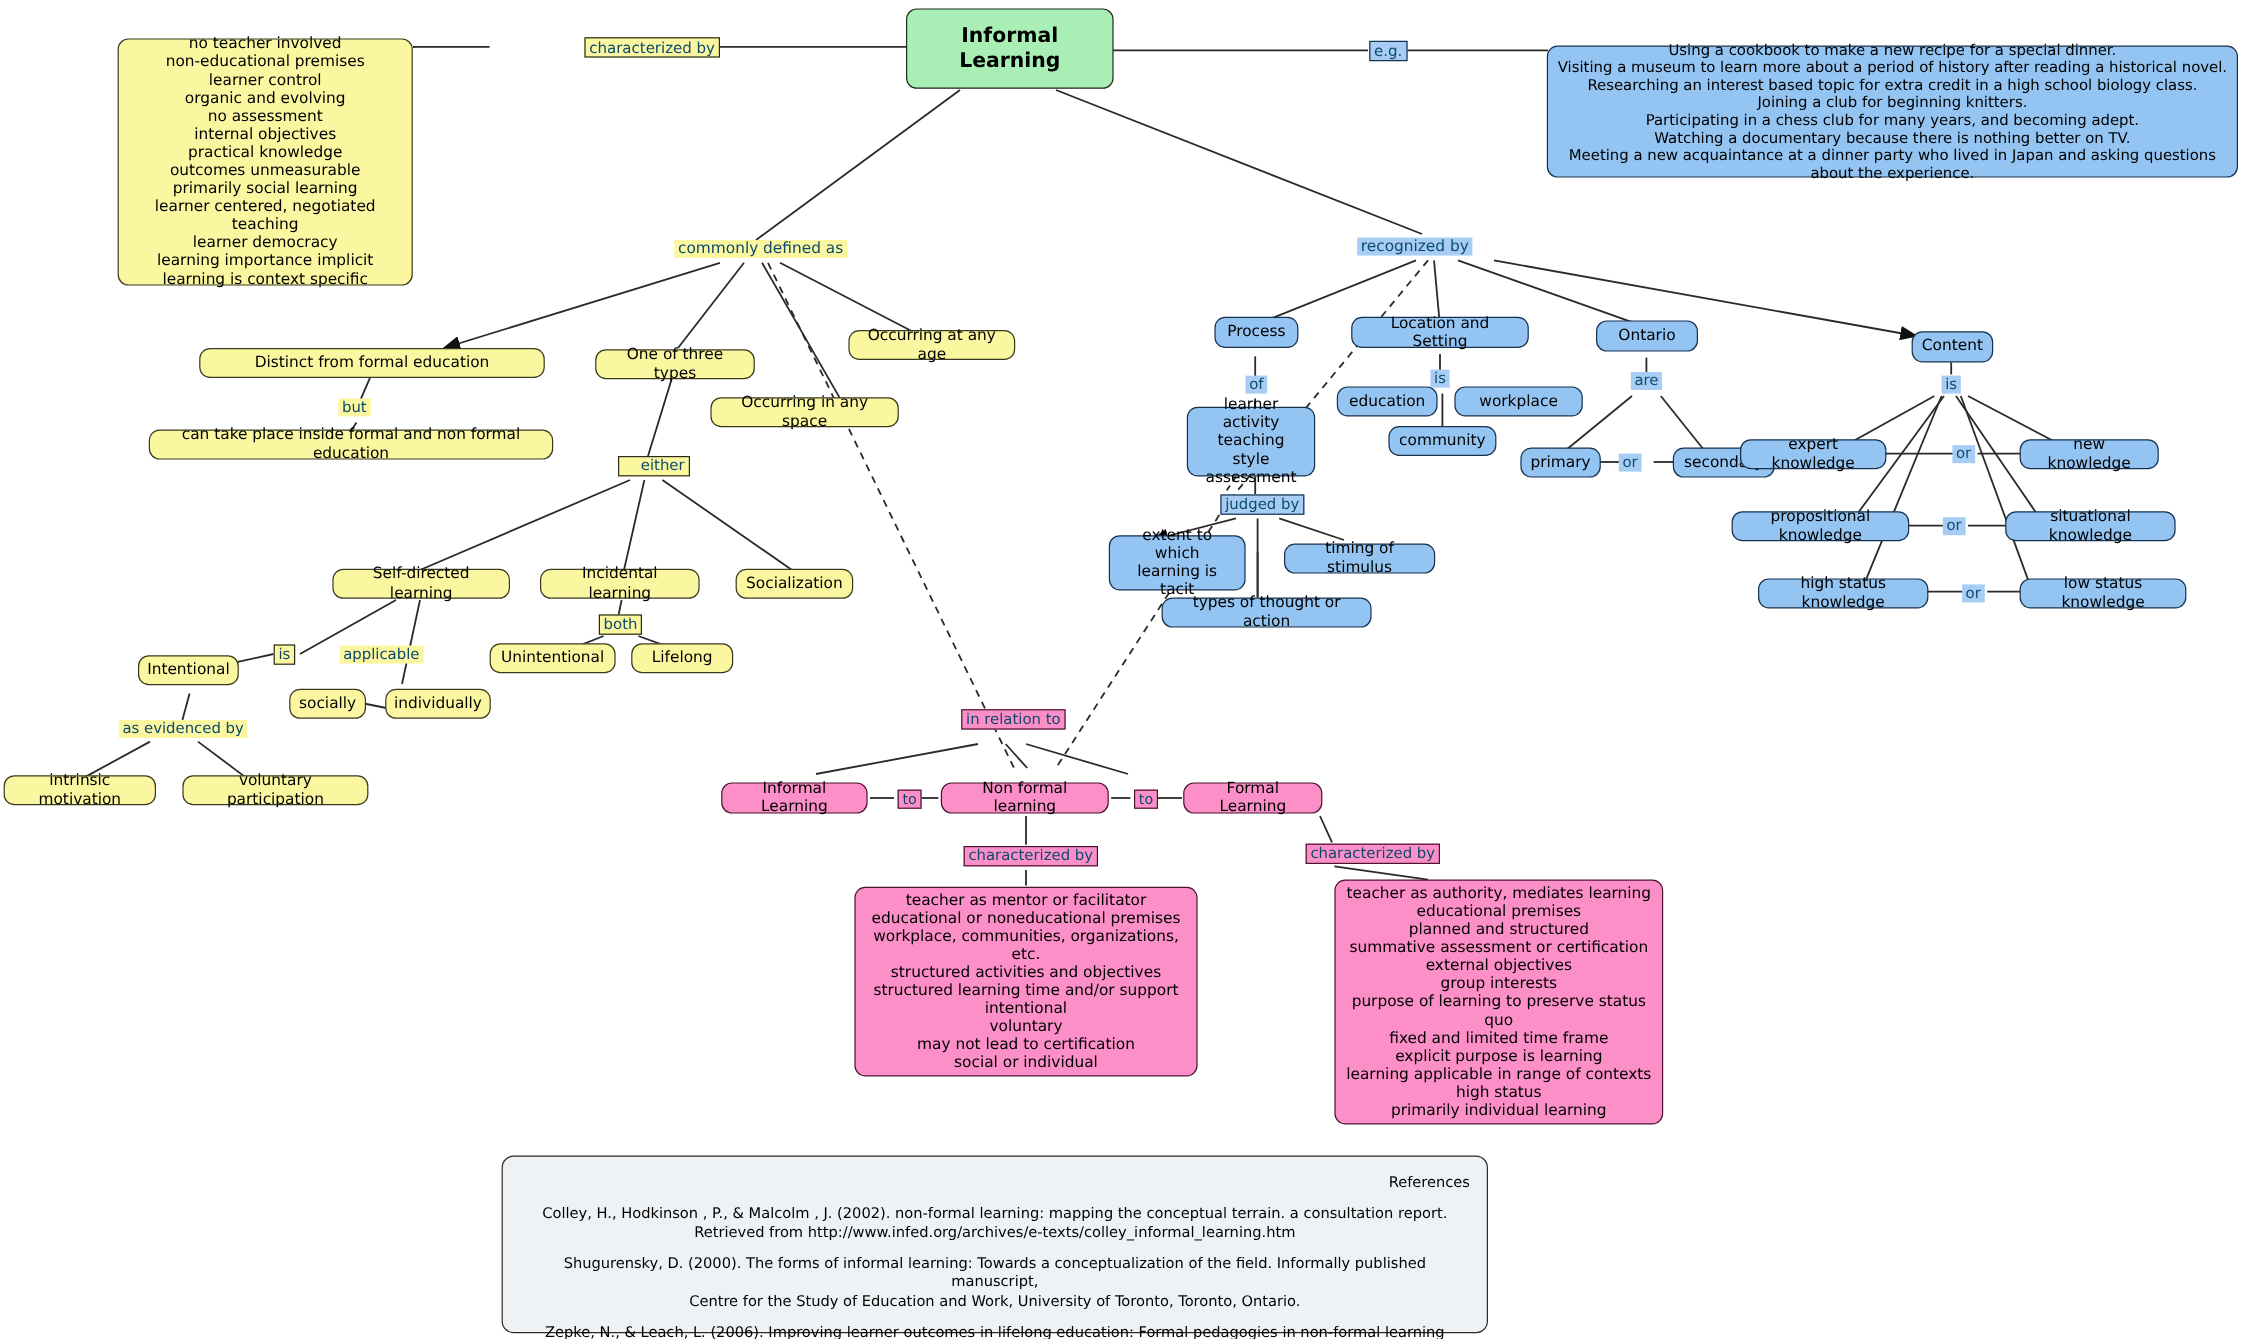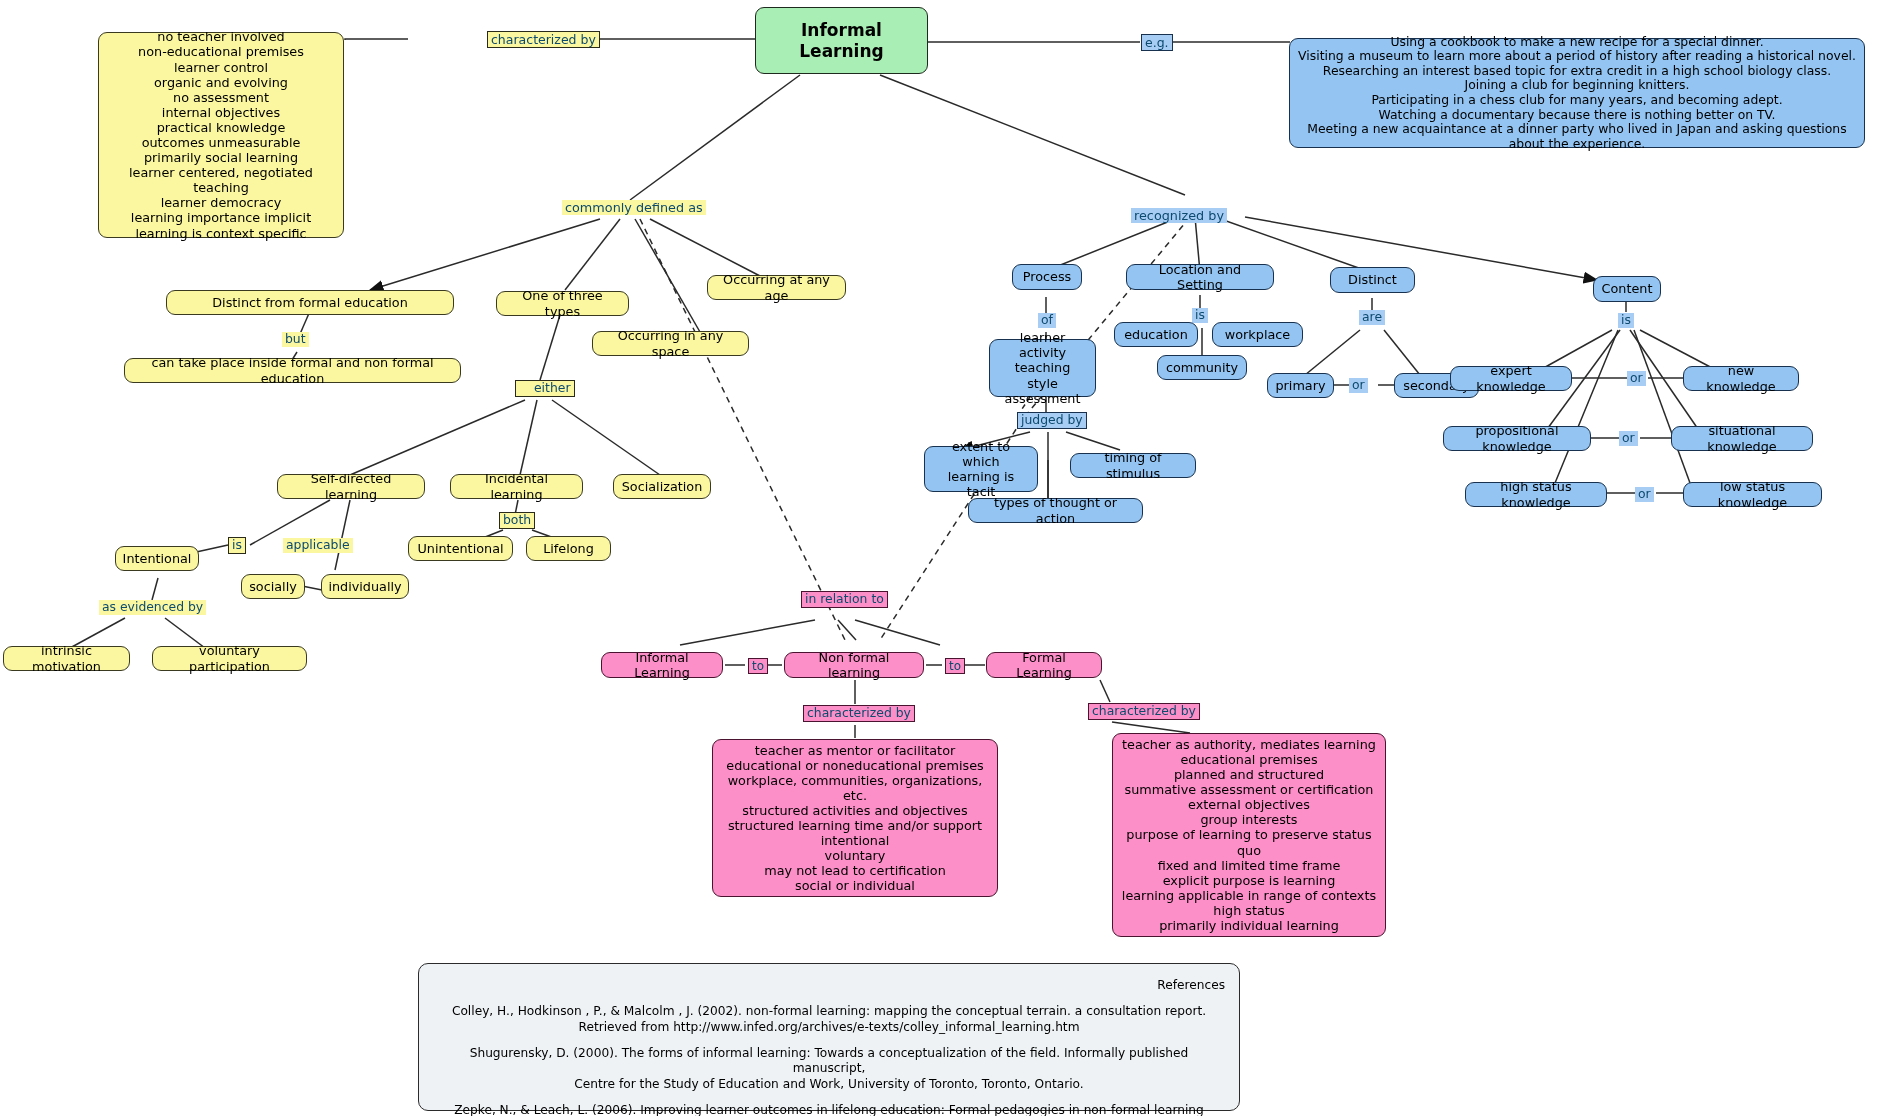--- a/index.html
+++ b/index.html
@@ -221,48 +221,48 @@
 
   <div class="lbl lbl-y t-13" style="left:99px;top:600px;">as evidenced by</div>
 
   <div class="node yellow t-14" style="left:3px;top:646px;width:127px;height:25px;">
     <span>intrinsic motivation</span>
   </div>
   <div class="node yellow t-14" style="left:152px;top:646px;width:155px;height:25px;">
     <span>voluntary participation</span>
   </div>
 
-  <div class="lbl lbl-b t-14" style="left:1131px;top:208px;">recognized by</div>
+  <div class="lbl lbl-b t-14" style="left:1131px;top:198px;">recognized by</div>
 
   <div class="node blue t-14" style="left:1012px;top:264px;width:70px;height:26px;">
     <span>Process</span>
   </div>
   <div class="lbl lbl-b t-13" style="left:1038px;top:313px;">of</div>
   <div class="node blue t-14" style="left:989px;top:339px;width:107px;height:58px;">
     <span>learner activity
 teaching style
 assessment</span>
   </div>
 
   <div class="node blue t-14" style="left:1126px;top:264px;width:148px;height:26px;">
     <span>Location and Setting</span>
   </div>
   <div class="lbl lbl-b t-13" style="left:1192px;top:308px;">is</div>
   <div class="node blue t-14" style="left:1114px;top:322px;width:84px;height:25px;">
     <span>education</span>
   </div>
-  <div class="node blue t-14" style="left:1212px;top:322px;width:91px;height:25px;">
+  <div class="node blue t-14" style="left:1212px;top:322px;width:107px;height:25px;">
     <span>workplace</span>
   </div>
   <div class="node blue t-14" style="left:1157px;top:355px;width:90px;height:25px;">
     <span>community</span>
   </div>
 
   <div class="node blue t-14" style="left:1330px;top:267px;width:85px;height:26px;">
-    <span>Distinct</span>
+    <span>Ontario</span>
   </div>
   <div class="lbl lbl-b t-13" style="left:1359px;top:310px;">are</div>
   <div class="node blue t-14" style="left:1267px;top:373px;width:67px;height:25px;">
     <span>primary</span>
   </div>
   <div class="lbl lbl-b t-13" style="left:1349px;top:378px;">or</div>
   <div class="node blue t-14" style="left:1394px;top:373px;width:85px;height:25px;">
     <span>secondary</span>
   </div>
 

